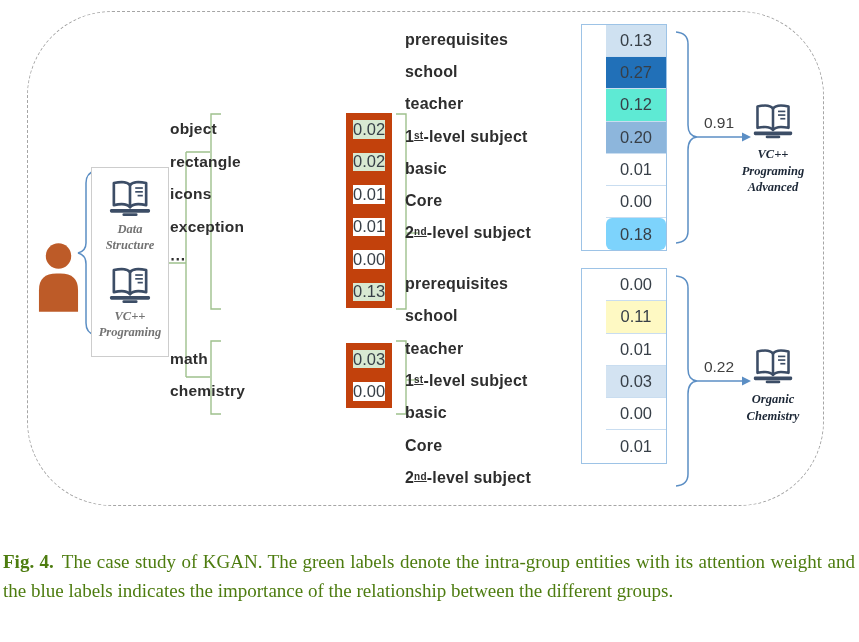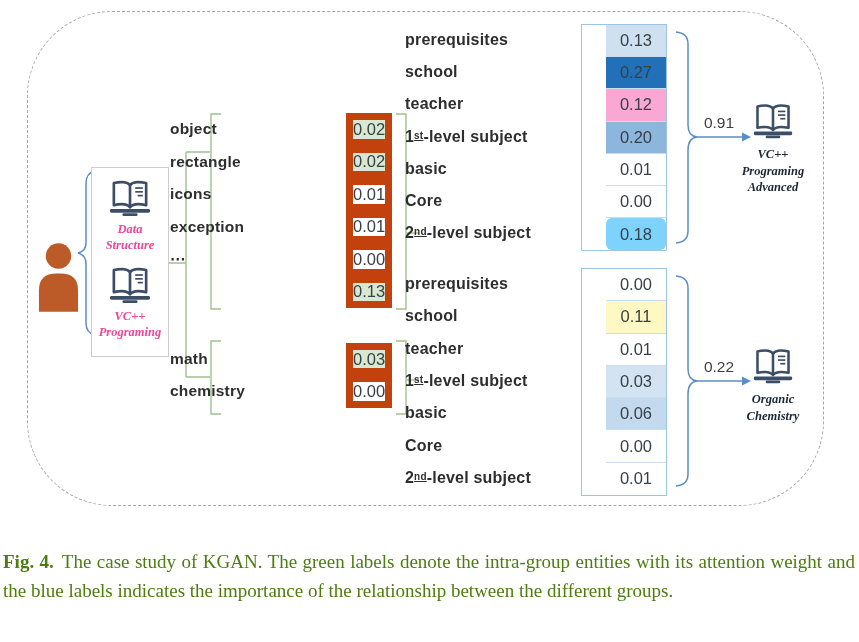--- a/index.html
+++ b/index.html
@@ -9,21 +9,21 @@
           border:1px dashed #a5a5a5;border-radius:85px;}
   .overlay{position:absolute;left:0;top:0;width:859px;height:642px;pointer-events:none;}
 
   .person{position:absolute;left:37px;top:241px;width:43px;height:71px;}
 
   .srcbox{position:absolute;left:91px;top:167px;width:78px;height:190px;
           background:#fff;border:1px solid #cdcdcd;box-sizing:border-box;
           display:flex;flex-direction:column;align-items:center;padding-top:11px;}
   .book{display:block;}
   .booklab{font-family:"Liberation Serif",serif;font-style:italic;font-weight:700;
-           font-size:12.5px;line-height:1.25;color:#ec4899;text-align:center;
+           font-size:12.5px;line-height:1.25;color:#737373;text-align:center;
            white-space:pre-line;margin-top:4px;}
   .srcbox .book + .booklab{margin-top:5px;}
   .srcbox .book:nth-of-type(2){margin-top:13px;}
 
   .labcol,.cellcol{position:absolute;display:grid;}
   .glabels1{left:170px;top:113px;width:142px;grid-auto-rows:32.5px;}
   .gcells1 {left:322px;top:113px;width:58px; grid-auto-rows:32.5px;}
   .glabels2{left:170px;top:343px;width:142px;grid-auto-rows:32.3px;}
   .gcells2 {left:322px;top:343px;width:58px; grid-auto-rows:32.3px;}
   .blabels1{left:405px;top:24px; width:168px;grid-auto-rows:32.2px;}
@@ -188,21 +188,21 @@
       </div>
     <div class="blab">
         <span>2</span>
         <sup>nd</sup>
         <span>-level subject</span>
       </div>
   </div>
   <div class="cellcol bcells1 bluecol">
     <div class="cell bcell" style="background-color: rgb(207, 225, 241);">0.13</div>
     <div class="cell bcell" style="background-color: rgb(33, 112, 184);">0.27</div>
-    <div class="cell bcell" style="background-color: #f9a8d4;">0.12</div>
+    <div class="cell bcell" style="background-color: #5eead4;">0.12</div>
     <div class="cell bcell" style="background-color: rgb(141, 182, 220);">0.20</div>
     <div class="cell bcell" style="background-color: rgb(255, 255, 255);">0.01</div>
     <div class="cell bcell" style="background-color: rgb(255, 255, 255);">0.00</div>
     <div class="cell bcell" style="background-color: #7dd3fc; border-radius: 6px;">0.18</div>
   </div>
 
   <div class="labcol blabels2">
     <div class="blab">
         <span>prerequisites</span>
         <sup></sup>
@@ -237,21 +237,20 @@
         <span>2</span>
         <sup>nd</sup>
         <span>-level subject</span>
       </div>
   </div>
   <div class="cellcol bcells2 bluecol">
     <div class="cell bcell" style="background-color: rgb(255, 255, 255);">0.00</div>
     <div class="cell bcell" style="background-color: #fef9c3;">0.11</div>
     <div class="cell bcell" style="background-color: rgb(255, 255, 255);">0.01</div>
     <div class="cell bcell" style="background-color: rgb(211, 227, 242);">0.03</div>
-    <div class="cell bcell" style="background-color: rgb(195, 217, 238);">0.06</div>
     <div class="cell bcell" style="background-color: rgb(255, 255, 255);">0.00</div>
     <div class="cell bcell" style="background-color: rgb(255, 255, 255);">0.01</div>
   </div>
 
   <div class="score score1">0.91</div>
   <div class="score score2">0.22</div>
 
   <svg class="target-book1" width="42" height="38" viewBox="0 0 46 40">
       <use href="#book-glyph"></use>
     </svg>

